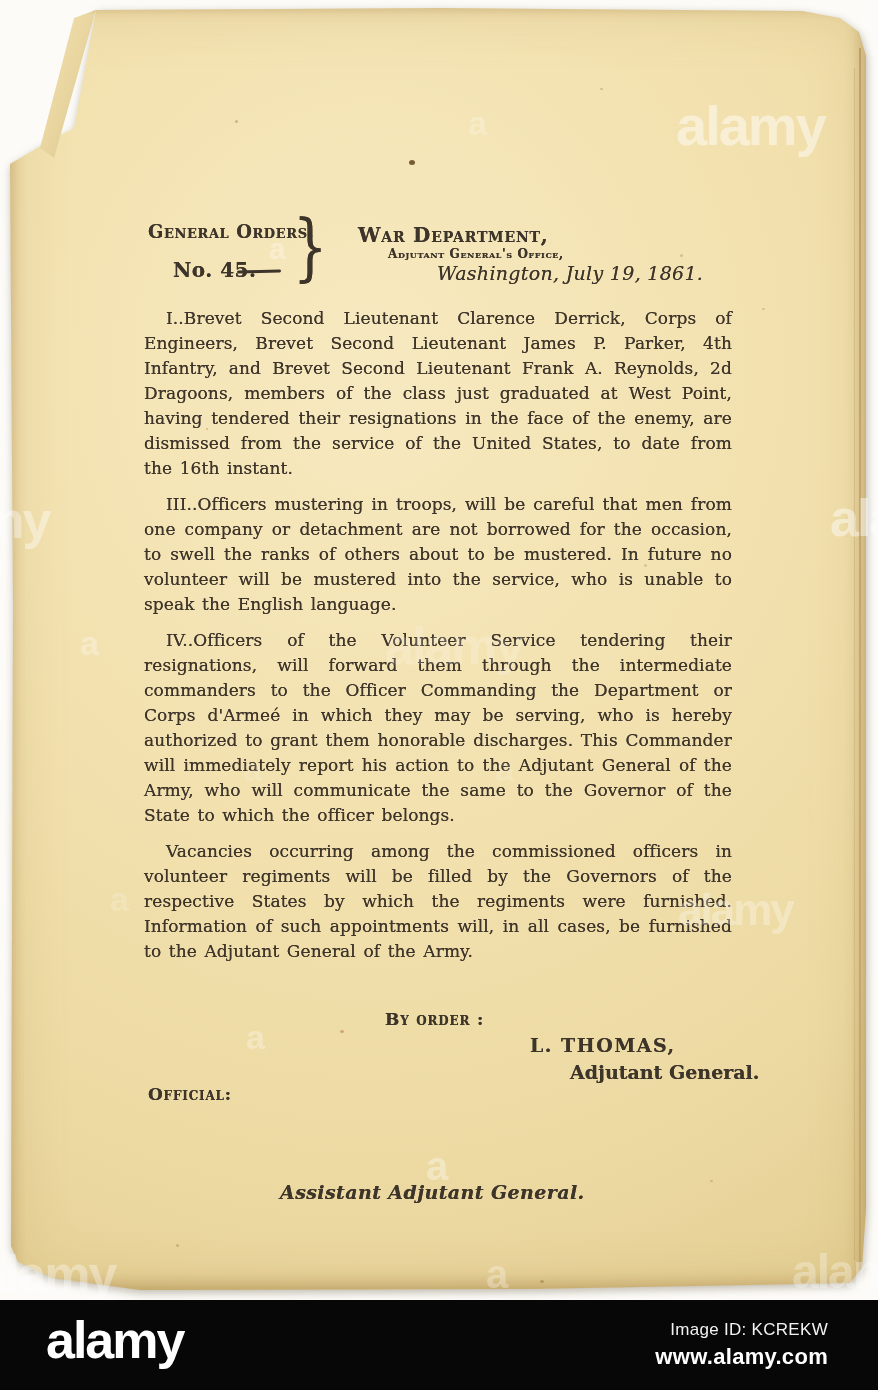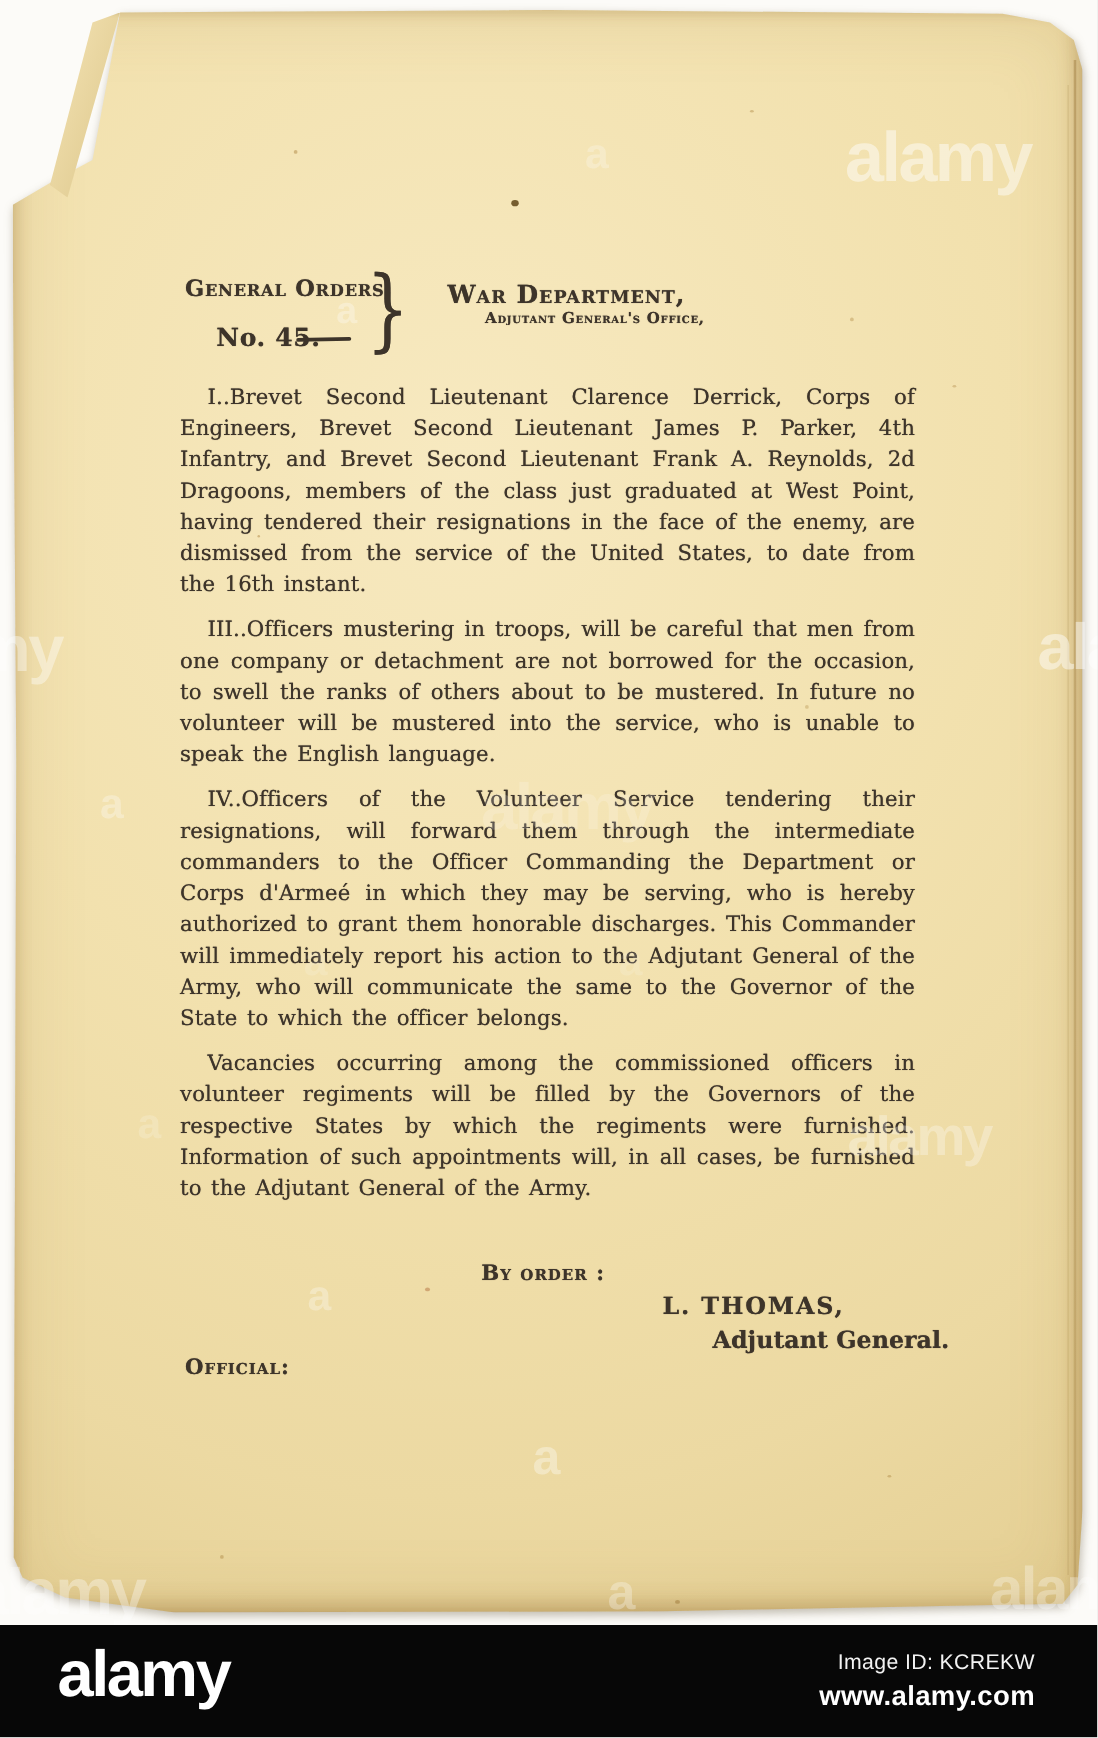--- a/index.html
+++ b/index.html
@@ -124,32 +124,34 @@
       <div class="speck sp9"></div>
       <div class="speck sp10"></div>
       <div class="speck sp11"></div>
 
       <div class="txt sc h-orders">General Orders,</div>
       <div class="txt h-number">No. 45.</div>
       <div class="h-rule"></div>
       <div class="txt h-brace">}</div>
       <div class="txt sc h-dept">War Department,</div>
       <div class="txt sc h-office">Adjutant General's Office,</div>
+      <div class="txt h-date">Washington, July 19, 1861.</div>
 
       <div class="body">
         <p>I..Brevet Second Lieutenant Clarence Derrick, Corps of Engineers, Brevet Second Lieutenant James P. Parker, 4th Infantry, and Brevet Second Lieutenant Frank A. Reynolds, 2d Dragoons, members of the class just graduated at West Point, having tendered their resignations in the face of the enemy, are dismissed from the service of the United States, to date from the 16th instant.</p>
         <p>III..Officers mustering in troops, will be careful that men from one company or detachment are not borrowed for the occasion, to swell the ranks of others about to be mustered. In future no volunteer will be mustered into the service, who is unable to speak the English language.</p>
         <p>IV..Officers of the Volunteer Service tendering their resignations, will forward them through the intermediate commanders to the Officer Commanding the Department or Corps d'Armeé in which they may be serving, who is hereby authorized to grant them honorable discharges. This Commander will immediately report his action to the Adjutant General of the Army, who will communicate the same to the Governor of the State to which the officer belongs.</p>
         <p>Vacancies occurring among the commissioned officers in volunteer regiments will be filled by the Governors of the respective States by which the regiments were furnished. Information of such appointments will, in all cases, be furnished to the Adjutant General of the Army.</p>
       </div>
 
       <div class="txt sc s-byorder">By order :</div>
       <div class="txt s-name">L. THOMAS,</div>
       <div class="txt s-title">Adjutant General.</div>
       <div class="txt sc s-official">Official:</div>
+      <div class="txt s-assistant">Assistant Adjutant General.</div>
     </div>
   </div>
 
   <div class="fold-sliver"></div>
 
   <div class="wm wm1">alamy</div>
   <div class="wm wm2">a</div>
   <div class="wm wm3">a</div>
   <div class="wm wm4">alamy</div>
   <div class="wm wm5">alamy</div>

